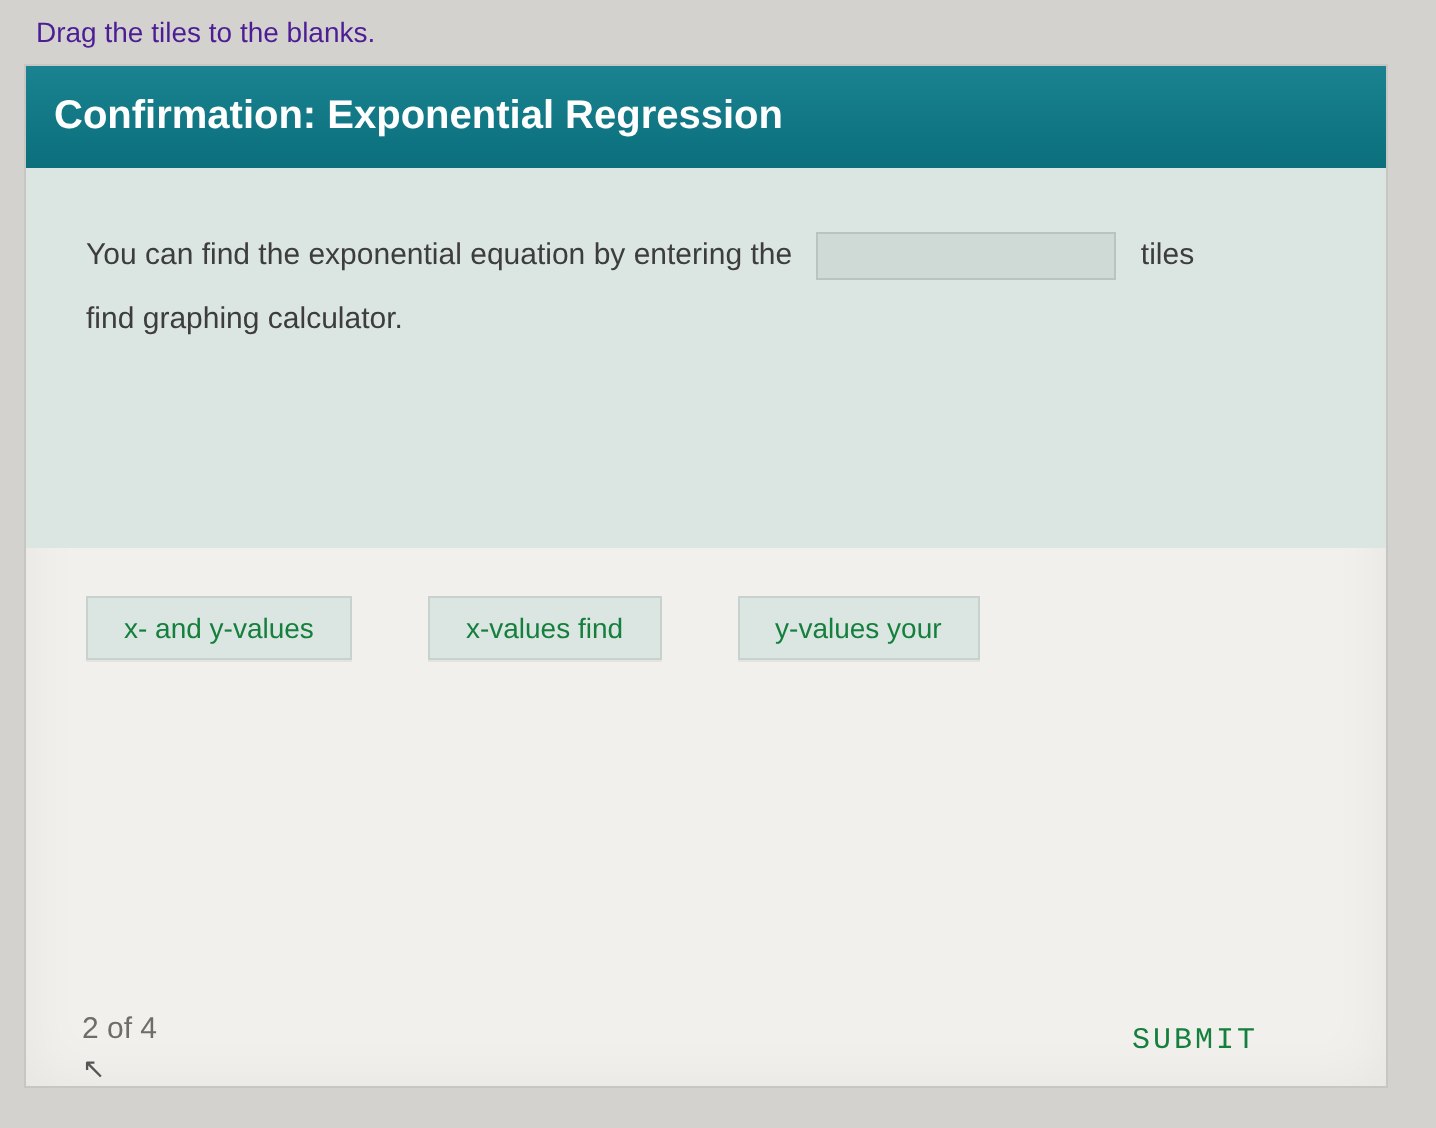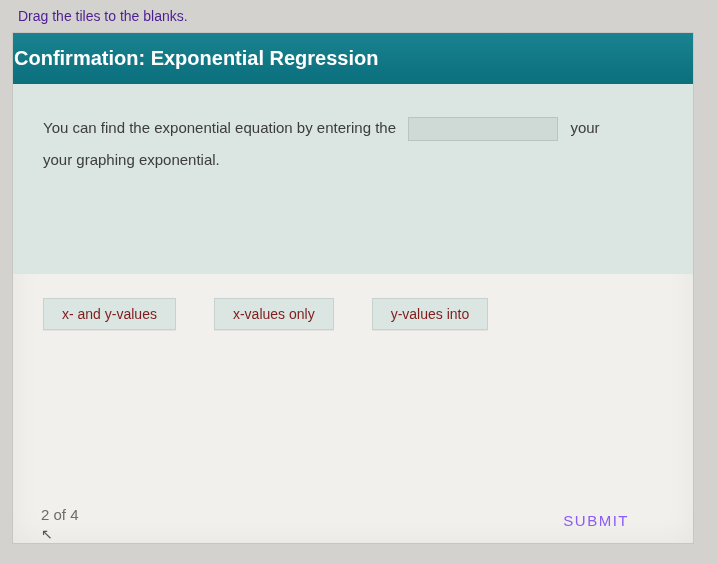--- a/index.html
+++ b/index.html
@@ -26,21 +26,21 @@
     height: 512px;
     display: flex;
     flex-direction: column;
   }
   .header {
     background: #0d7c8a;
     background: linear-gradient(#1a8290, #0b6f7c);
     color: #ffffff;
     font-weight: bold;
     font-size: 20px;
-    padding: 14px 1px;
+    padding: 14px 14px;
   }
   .prompt-area {
     background: #dbe5e1;
     padding: 28px 30px 18px 30px;
     min-height: 190px;
     color: #3d3d3b;
     font-size: 15px;
     line-height: 2.1;
   }
   .prompt-line {
@@ -58,21 +58,21 @@
   .tiles-area {
     padding: 24px 30px 10px 30px;
     display: flex;
     gap: 38px;
   }
   .tile {
     background: #dbe5e1;
     border: 1px solid #c7d2ce;
     padding: 7px 18px;
     font-size: 14px;
-    color: #7f1d1d;
+    color: #15803d;
     cursor: grab;
     user-select: none;
     box-shadow: 0 1px 0 rgba(0,0,0,0.05);
   }
   .spacer { flex: 1; }
   .footer {
     display: flex;
     justify-content: space-between;
     padding: 10px 56px 8px 28px;
     color: #6f6d69;
@@ -84,48 +84,49 @@
   .cursor-mark {
     position: absolute;
     left: 0;
     top: 20px;
     font-size: 14px;
     color: #555;
   }
   .submit {
     background: transparent;
     border: none;
-    color: #8b5cf6;
+    color: #15803d;
     font-size: 15px;
     letter-spacing: 1.5px;
     cursor: pointer;
     padding: 6px 8px;
+    font-family: Liberation Mono, monospace;
   }
 </style>
 </head>
 <body>
 
 <div class="page">
   <div class="instruction">Drag the tiles to the blanks.</div>
 
   <div class="card">
     <div class="header">Confirmation: Exponential Regression</div>
 
     <div class="prompt-area">
       <span class="prompt-line">You can find the exponential equation by entering the</span>
       <span class="blank"></span>
-      <span class="prompt-line">your</span>
+      <span class="prompt-line">tiles</span>
       <br>
-      <span class="prompt-line">your graphing exponential.</span>
+      <span class="prompt-line">find graphing calculator.</span>
     </div>
 
     <div class="tiles-area">
       <div class="tile">x- and y-values</div>
-      <div class="tile">x-values only</div>
-      <div class="tile">y-values into</div>
+      <div class="tile">x-values find</div>
+      <div class="tile">y-values your</div>
     </div>
 
     <div class="spacer"></div>
 
     <div class="footer">
       <div class="progress-wrap">
         <span>2 of 4</span>
         <span class="cursor-mark">↖</span>
       </div>
       <button class="submit">SUBMIT</button>

